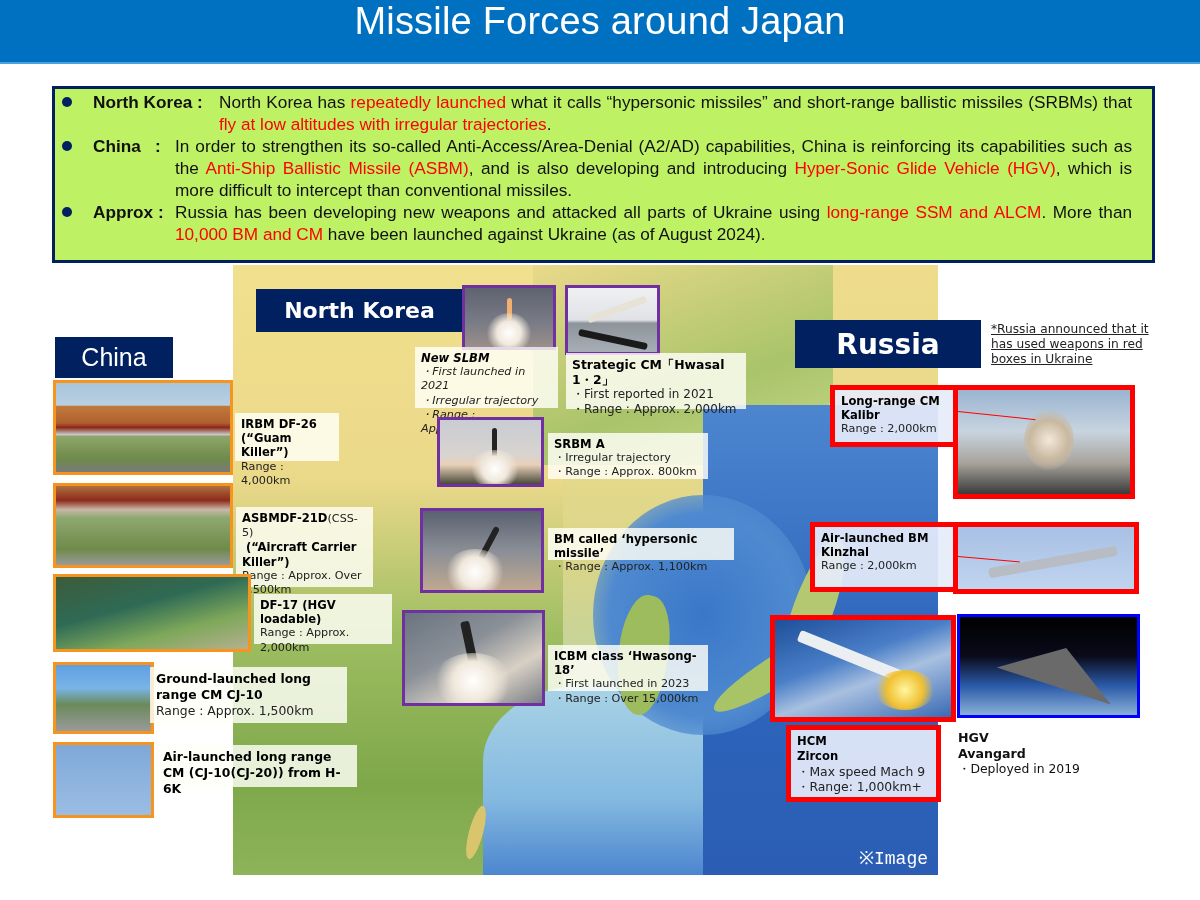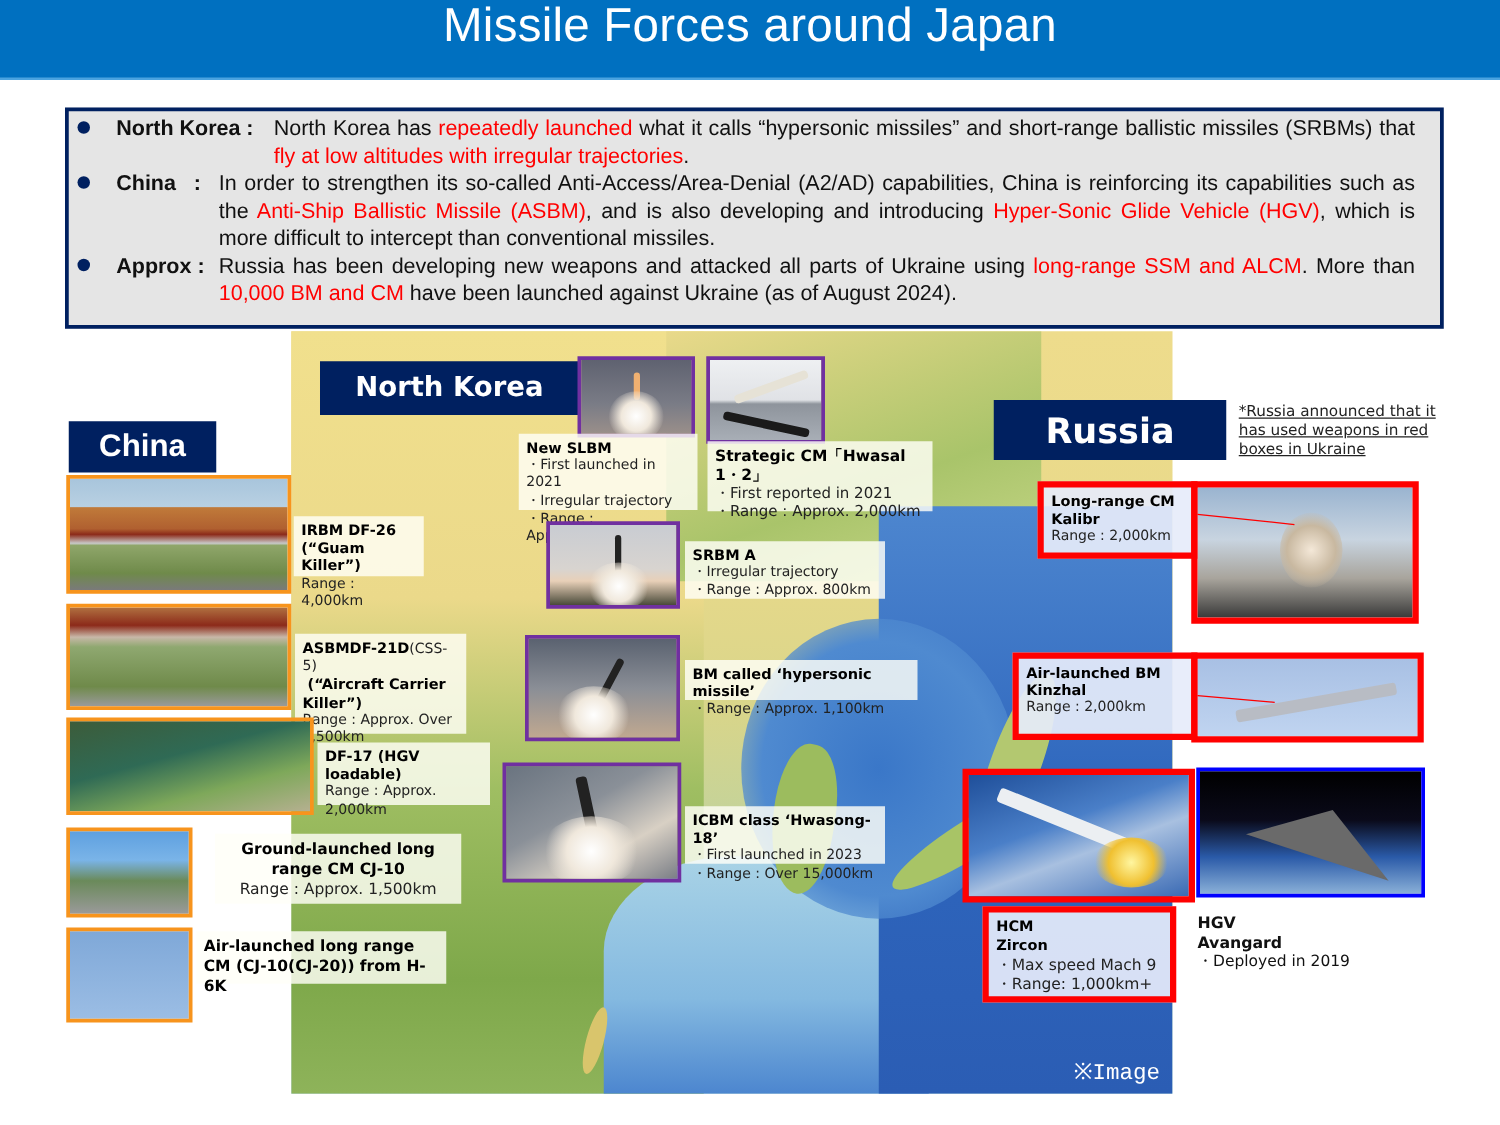--- a/index.html
+++ b/index.html
@@ -11,21 +11,21 @@
     background: #0070c0; border-bottom: 2px solid #4aa3e0;
     display: flex; align-items: flex-start; justify-content: center;
   }
   .title-bar h1 {
     font-family: "Liberation Sans", sans-serif; font-weight: normal;
     font-size: 38px; color: #fff; letter-spacing: 0.2px;
   }
 
   .summary {
     position: absolute; left: 52px; top: 86px; width: 1103px; height: 177px;
-    border: 3px solid #002060; background: #e5e5e5;
+    border: 3px solid #002060; background: #bef264;
     font-family: "Liberation Sans", sans-serif; font-size: 17.2px; line-height: 22px;
     padding: 2px 20px 0 0;
   }
   .summary .row { display: flex; position: relative; }
   .summary .bullet {
     width: 38px; flex: 0 0 38px; position: relative;
   }
   .summary .bullet::before {
     content: ""; position: absolute; left: 7px; top: 6px; width: 10px; height: 10px;
     border-radius: 50%; background: #002060;
@@ -63,21 +63,21 @@
   .map .image-note {
     position: absolute; right: 10px; bottom: 6px; color: #fff; font-family: Liberation Mono, monospace;
     font-size: 18px;
   }
 
   .country-tag {
     position: absolute; background: #002060; color: #fff; font-weight: bold;
     display: flex; align-items: center; justify-content: center;
   }
   .tag-nk { left: 256px; top: 289px; width: 207px; height: 43px; font-size: 22px; }
-  .tag-cn { left: 55px; top: 337px; width: 118px; height: 41px; font-size: 25px; font-weight: bold;
+  .tag-cn { left: 55px; top: 337px; width: 118px; height: 41px; font-size: 25px; font-weight: normal;
     font-family: "Liberation Sans", sans-serif; }
   .tag-ru { left: 795px; top: 320px; width: 186px; height: 48px; font-size: 28px; }
 
   .ru-note {
     position: absolute; left: 991px; top: 322px; width: 175px; font-size: 12.2px; line-height: 15px;
     color: #222; text-decoration: underline;
   }
 
   .photo { position: absolute; overflow: hidden; }
   .photo.orange { border: 3px solid #f7941d; }
@@ -176,35 +176,35 @@
   <div>Range :  Approx. Over 1,500km</div>
 </div>
 
 <div class="photo orange art-df17" style="left:53px;top:574px;width:198px;height:78px;"></div>
 <div class="card" style="left:254px;top:594px;width:138px;height:50px;">
   <div class="t">DF-17 (HGV loadable)</div>
   <div>Range : Approx. 2,000km</div>
 </div>
 
 <div class="photo orange art-cj10" style="left:53px;top:662px;width:101px;height:72px;"></div>
-<div class="card" style="left:172px;top:667px;width:197px;height:56px;font-size:12.4px;line-height:16px;text-align:center;">
+<div class="card" style="left:150px;top:667px;width:197px;height:56px;font-size:12.4px;line-height:16px;">
   <div class="t-lg">Ground-launched long range CM CJ-10</div>
   <div>Range : Approx. 1,500km</div>
 </div>
 
 <div class="photo orange art-h6k" style="left:53px;top:742px;width:101px;height:76px;"></div>
 <div class="card" style="left:157px;top:745px;width:200px;height:42px;font-size:12.4px;line-height:16px;">
   <div class="t-lg">Air-launched long range CM (CJ-10(CJ-20)) from H-6K</div>
 </div>
 
 <div class="photo purple art-sea" style="left:462px;top:285px;width:94px;height:65px;">
   <div class="missile" style="left:42px;top:10px;width:5px;height:22px;background:#f0b070;"></div>
   <div class="flame" style="left:22px;top:25px;width:44px;height:40px;"></div>
 </div>
-<div class="card" style="left:415px;top:347px;width:143px;height:61px;">
+<div class="card" style="left:415px;top:347px;width:143px;height:61px;font-style:italic;">
   <div class="t">New SLBM</div>
   <div>・First launched in 2021</div>
   <div>・Irregular trajectory</div>
   <div>・Range : Approx.650km</div>
 </div>
 
 <div class="photo purple art-cm" style="left:565px;top:285px;width:95px;height:70px;">
   <div class="missile" style="left:18px;top:18px;width:62px;height:7px;background:#e6e2d6;transform:rotate(-20deg);"></div>
   <div class="missile" style="left:10px;top:48px;width:70px;height:7px;background:#1a1a1a;transform:rotate(12deg);"></div>
 </div>

